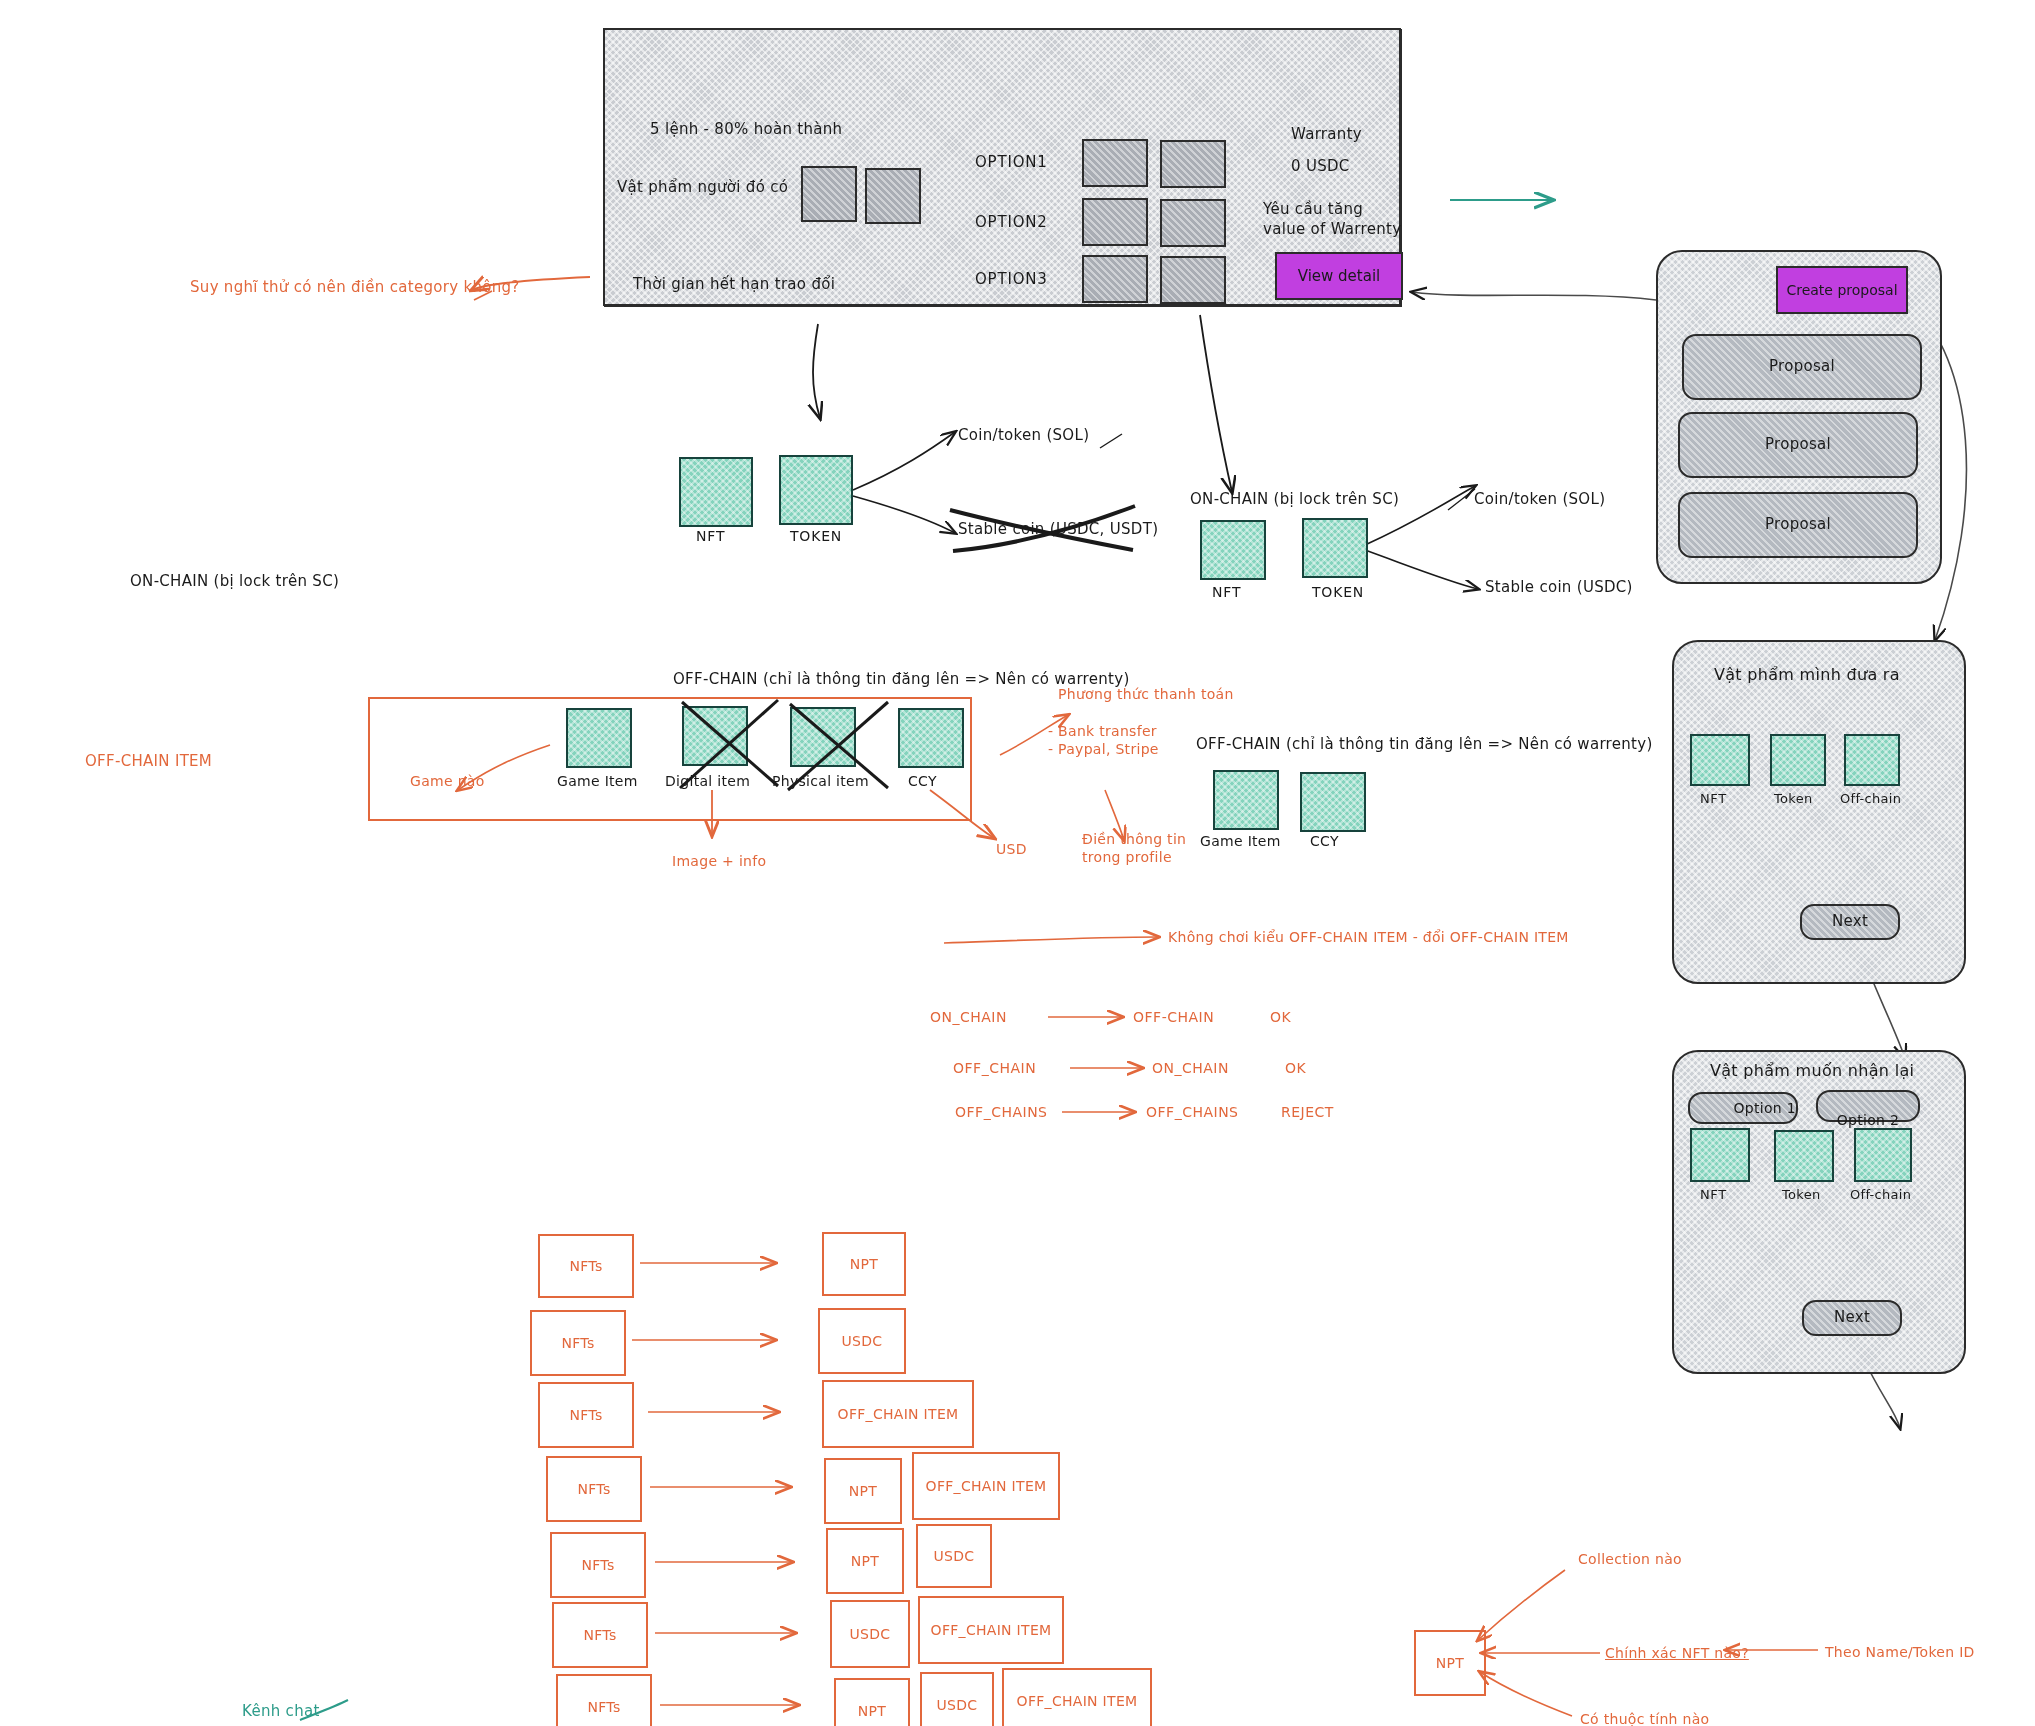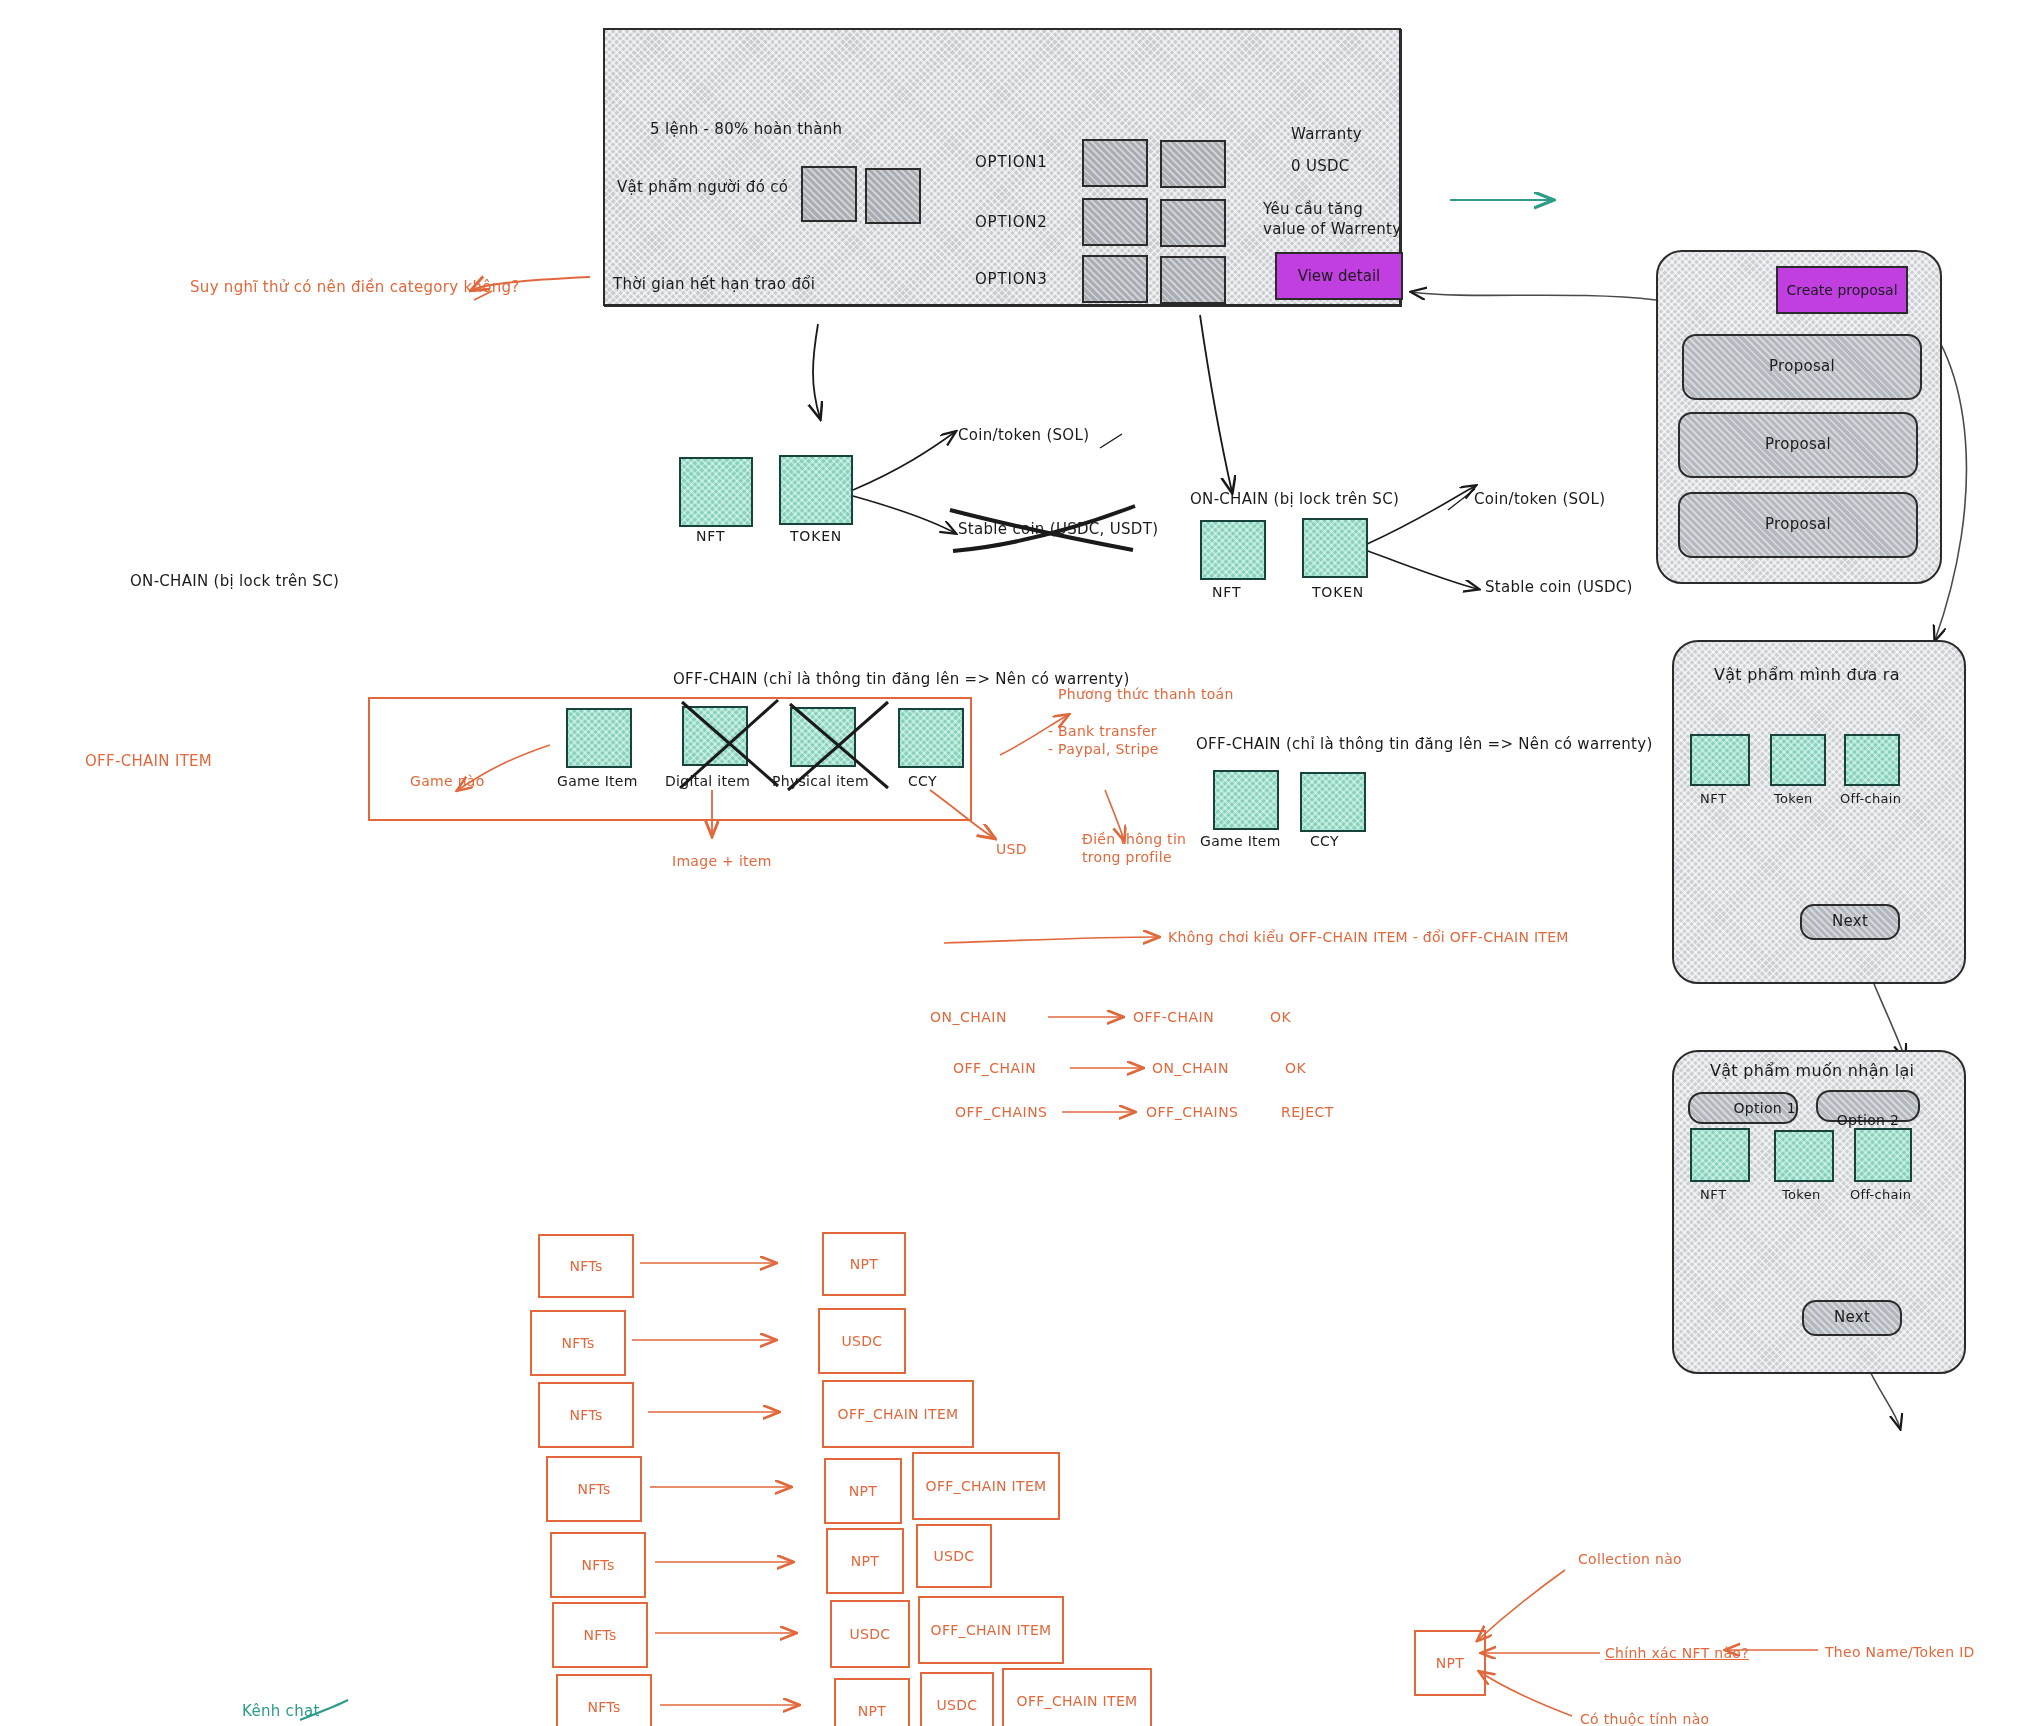--- a/index.html
+++ b/index.html
@@ -156,21 +156,21 @@
   <div class="abs card-top">
 
 
     <div class="abs txt hand ink" style="left:45px;top:90px;font-size:15px;">5 lệnh - 80% hoàn thành</div>
 
     <div class="abs txt hand ink" style="left:12px;top:148px;font-size:15px;">Vật phẩm người đó có</div>
 
     <div class="abs gbox" style="left:196px;top:136px;width:52px;height:52px;"></div>
     <div class="abs gbox" style="left:260px;top:138px;width:52px;height:52px;"></div>
 
-    <div class="abs txt hand ink" style="left:8px;top:245px;font-size:15px;">Thời gian hết hạn trao đổi</div>
+    <div class="abs txt hand ink" style="left:28px;top:245px;font-size:15px;">Thời gian hết hạn trao đổi</div>
 
     <div class="abs txt hand ink" style="left:370px;top:123px;font-size:15px;letter-spacing:.8px;">OPTION1</div>
     <div class="abs gbox" style="left:477px;top:109px;width:62px;height:44px;"></div>
     <div class="abs gbox" style="left:555px;top:110px;width:62px;height:44px;"></div>
 
     <div class="abs txt hand ink" style="left:370px;top:183px;font-size:15px;letter-spacing:.8px;">OPTION2</div>
     <div class="abs gbox" style="left:477px;top:168px;width:62px;height:44px;"></div>
     <div class="abs gbox" style="left:555px;top:169px;width:62px;height:44px;"></div>
 
     <div class="abs txt hand ink" style="left:370px;top:240px;font-size:15px;letter-spacing:.8px;">OPTION3</div>
@@ -233,21 +233,21 @@
   <div class="abs tealbox" style="left:898px;top:708px;width:62px;height:56px;"></div>
   <div class="abs txt hand ink" style="left:908px;top:772px;font-size:14px;">CCY</div>
 
   <svg class="abs" style="left:650px;top:690px;width:250px;height:110px;">
     <path d="M32,12 L128,96" stroke="#1a1a1a" stroke-width="3" fill="none"></path>
     <path d="M128,10 L30,98" stroke="#1a1a1a" stroke-width="3" fill="none"></path>
     <path d="M140,14 L238,98" stroke="#1a1a1a" stroke-width="3" fill="none"></path>
     <path d="M238,12 L138,100" stroke="#1a1a1a" stroke-width="3" fill="none"></path>
   </svg>
 
-  <div class="abs txt hand orange" style="left:672px;top:852px;font-size:14px;">Image + item</div>
+  <div class="abs txt hand orange" style="left:672px;top:852px;font-size:14px;">Image + info</div>
   <div class="abs txt hand orange" style="left:996px;top:840px;font-size:14px;">USD</div>
 
   <div class="abs txt hand orange" style="left:1058px;top:685px;font-size:14px;">Phương thức thanh toán</div>
   <div class="abs txt hand orange" style="left:1048px;top:722px;font-size:14px;">- Bank transfer
 - Paypal, Stripe</div>
   <div class="abs txt hand orange" style="left:1082px;top:830px;font-size:14px;">Điền thông tin
 trong profile</div>
 
   <div class="abs txt hand ink" style="left:1196px;top:735px;font-size:15px;">OFF-CHAIN (chỉ là thông tin đăng lên =&gt; Nên có warrenty)</div>
 

